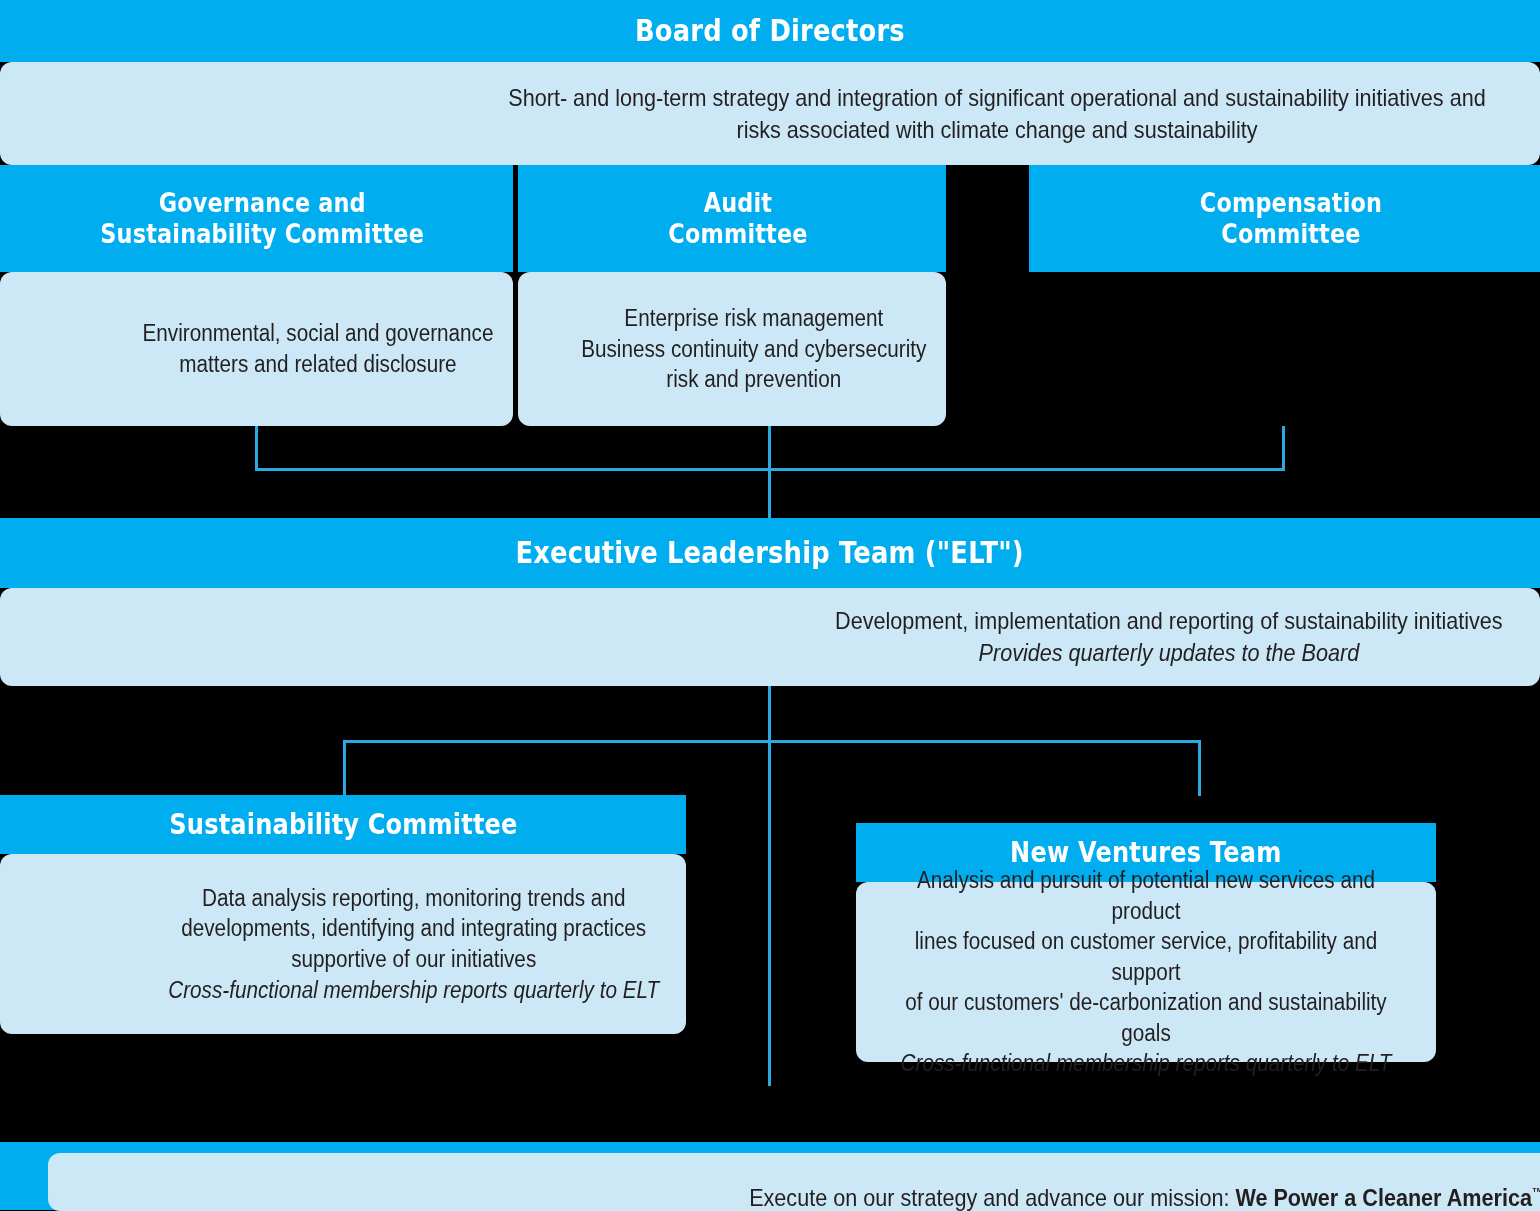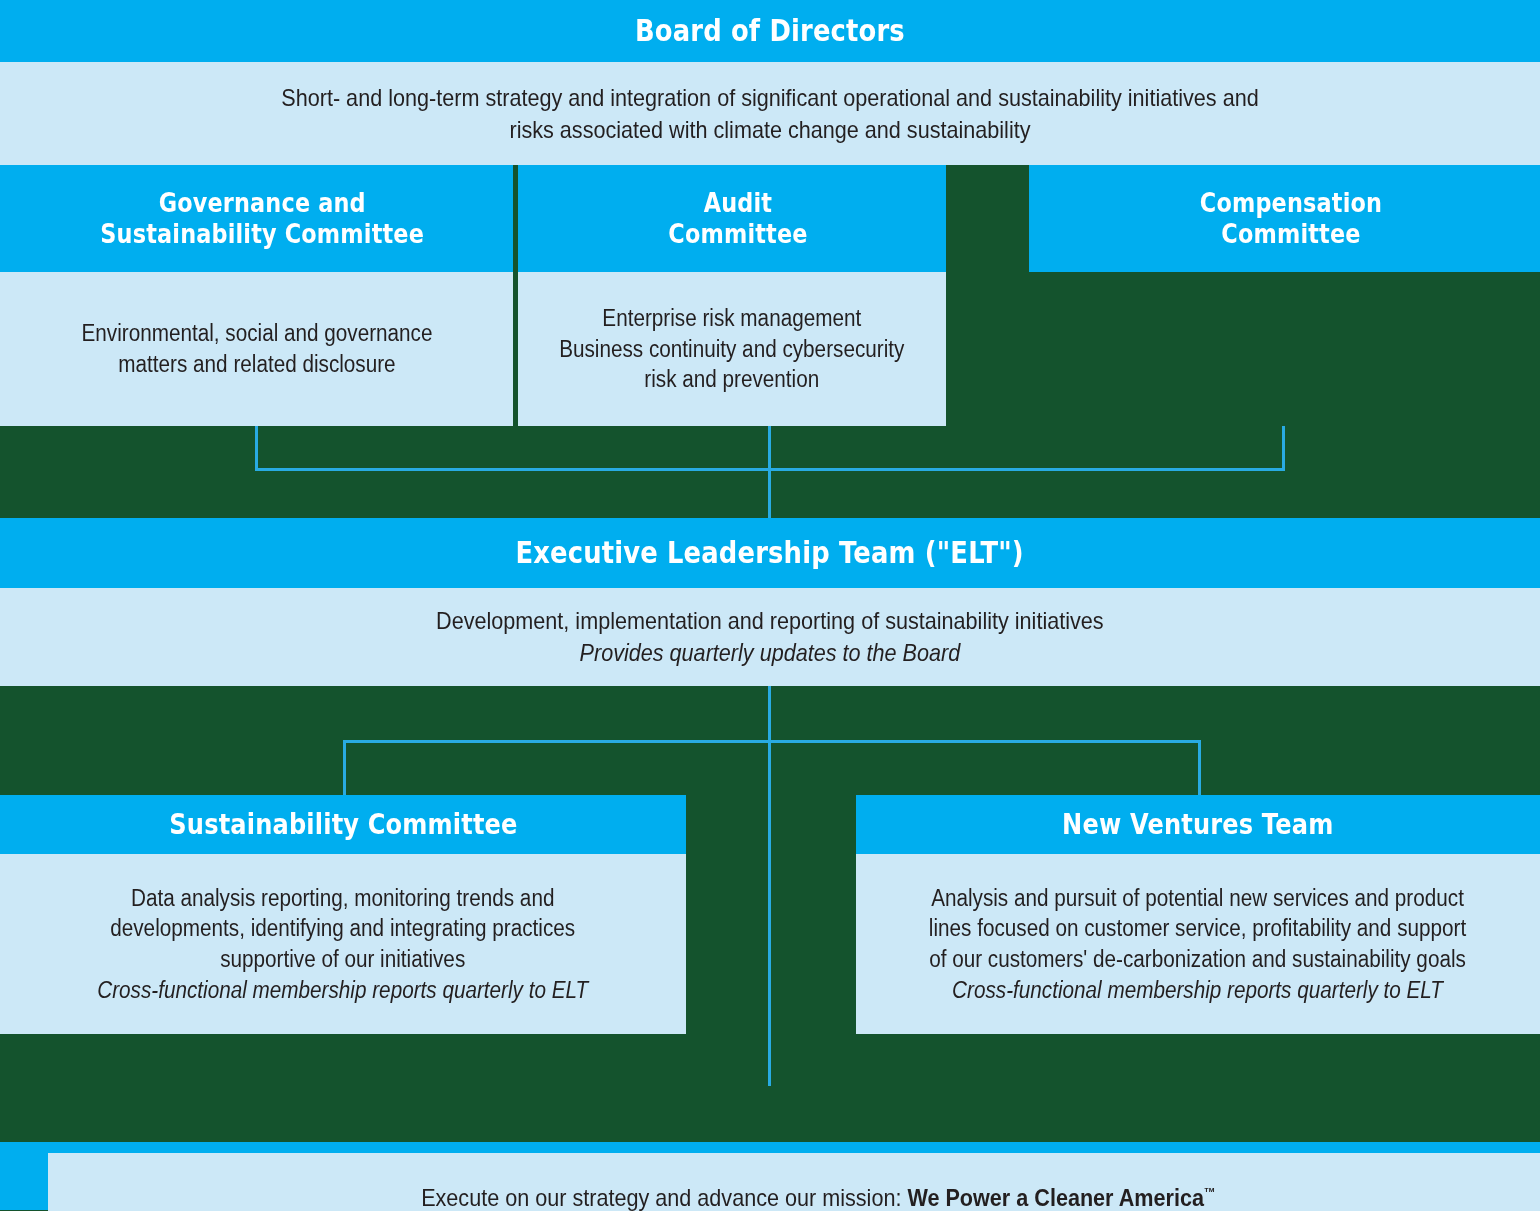--- a/index.html
+++ b/index.html
@@ -7,21 +7,21 @@
     padding: 0;
     background: #ffffff;
   }
   body {
     font-family: "Liberation Sans", sans-serif;
   }
   #chart {
     position: relative;
     width: 1540px;
     height: 1211px;
-    background: #14532d;
+    background: #000000;
     overflow: hidden;
     text-decoration: underline;
   }
 
   
   .bar {
     position: absolute;
     background: #00AEEF;
     display: flex;
     align-items: center;
@@ -37,22 +37,23 @@
     line-height: 1.18;
     transform: scaleX(0.86);
     transform-origin: center;
     white-space: pre-line;
   }
   .panel {
     position: absolute;
     background: #CCE8F7;
     display: flex;
     align-items: center;
-    justify-content: center;
+    justify-content: flex-end;
     box-sizing: border-box;
+    border-radius: 12px;
   }
   .panel .body {
     color: #231f20;
     text-align: center;
     line-height: 1.33;
     transform: scaleX(0.90);
     transform-origin: center;
     white-space: pre-line;
   }
   .panel .body .ital {
@@ -100,21 +101,21 @@
   #d-left-v  { left: 343px;  top: 740px;  width: 3px;   height: 56px; }
   #d-right-v { left: 1198px; top: 740px;  width: 3px;   height: 56px; }
 
   
   .sub-bar   { top: 795px; height: 59px; }
   .sub-bar .title { font-size: 28px; }
   .sub-panel { top: 854px; height: 180px; }
   .sub-panel .body { font-size: 23px; }
 
   #sus-bar, #sus-panel { left: 0px;   width: 686px; }
-  #nv-bar,  #nv-panel  { left: 856px; width: 684px; }
+  #nv-bar,  #nv-panel  { left: 856px; width: 580px; margin-top: 28px; }
 
   
   #emp-bar   { left: 0; top: 1142px; width: 1540px; height: 68px; }
   #emp-bar .title { font-size: 30px; }
   #emp-panel { left: 0; top: 1153px; width: 1540px; height: 58px; margin-left: 48px; }
   #emp-panel .body { font-size: 24px; }
   #emp-panel .body b { font-weight: bold; }
   #emp-panel .body sup { font-size: 0.55em; vertical-align: super; font-weight: bold; }
 </style>
 </head>

